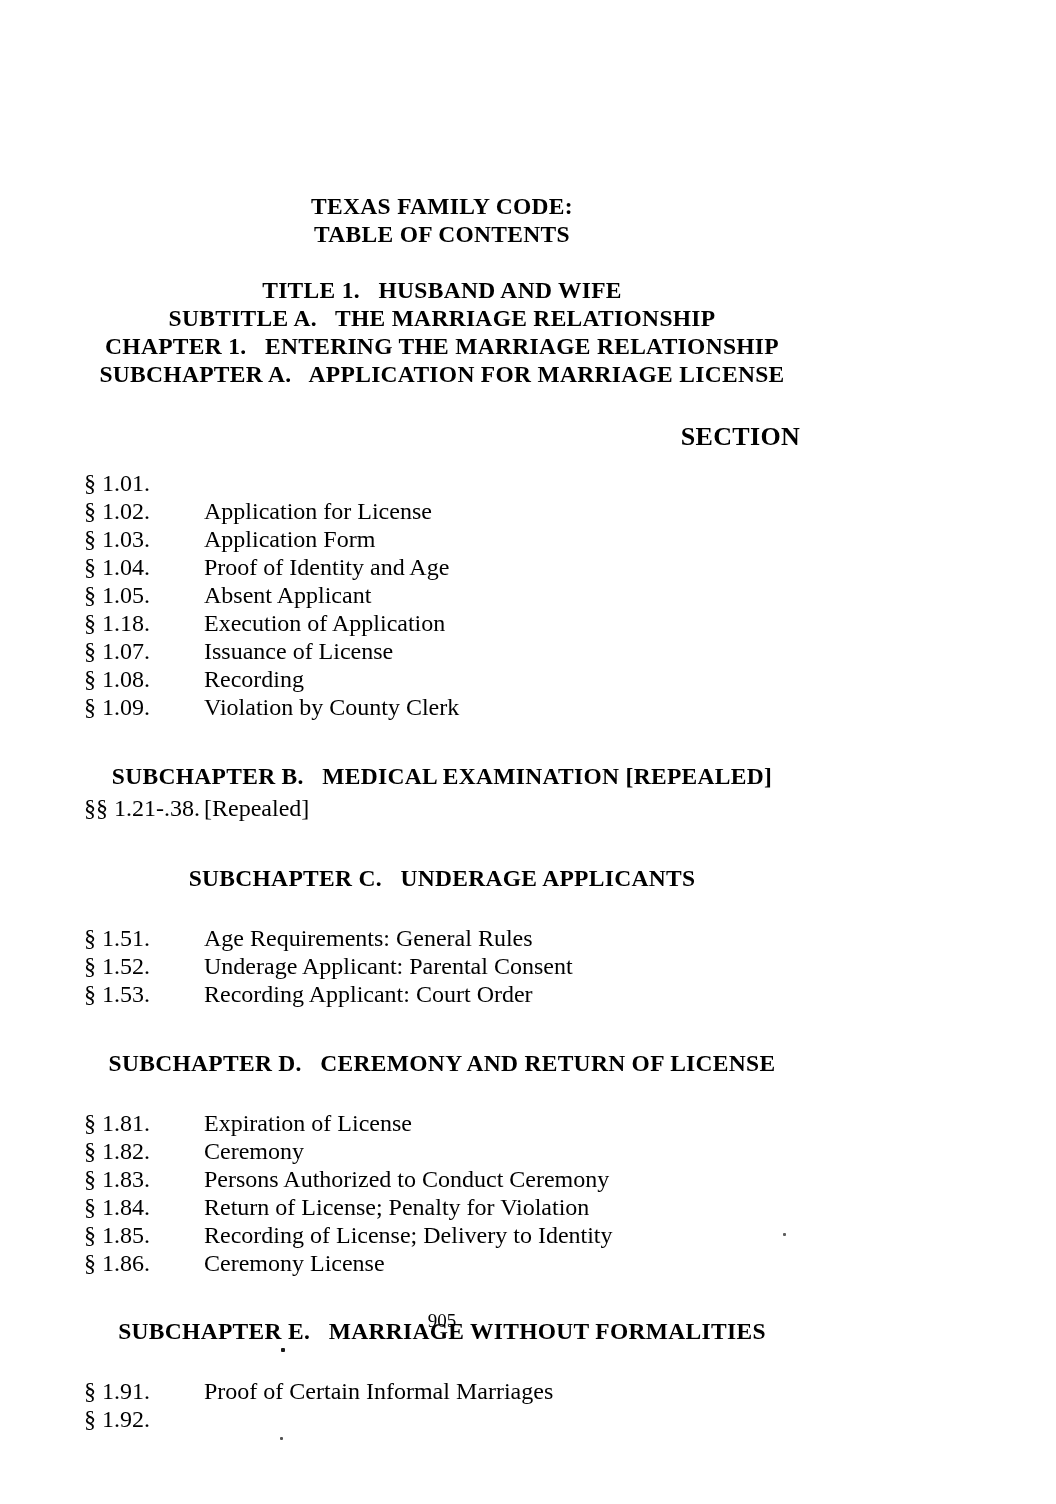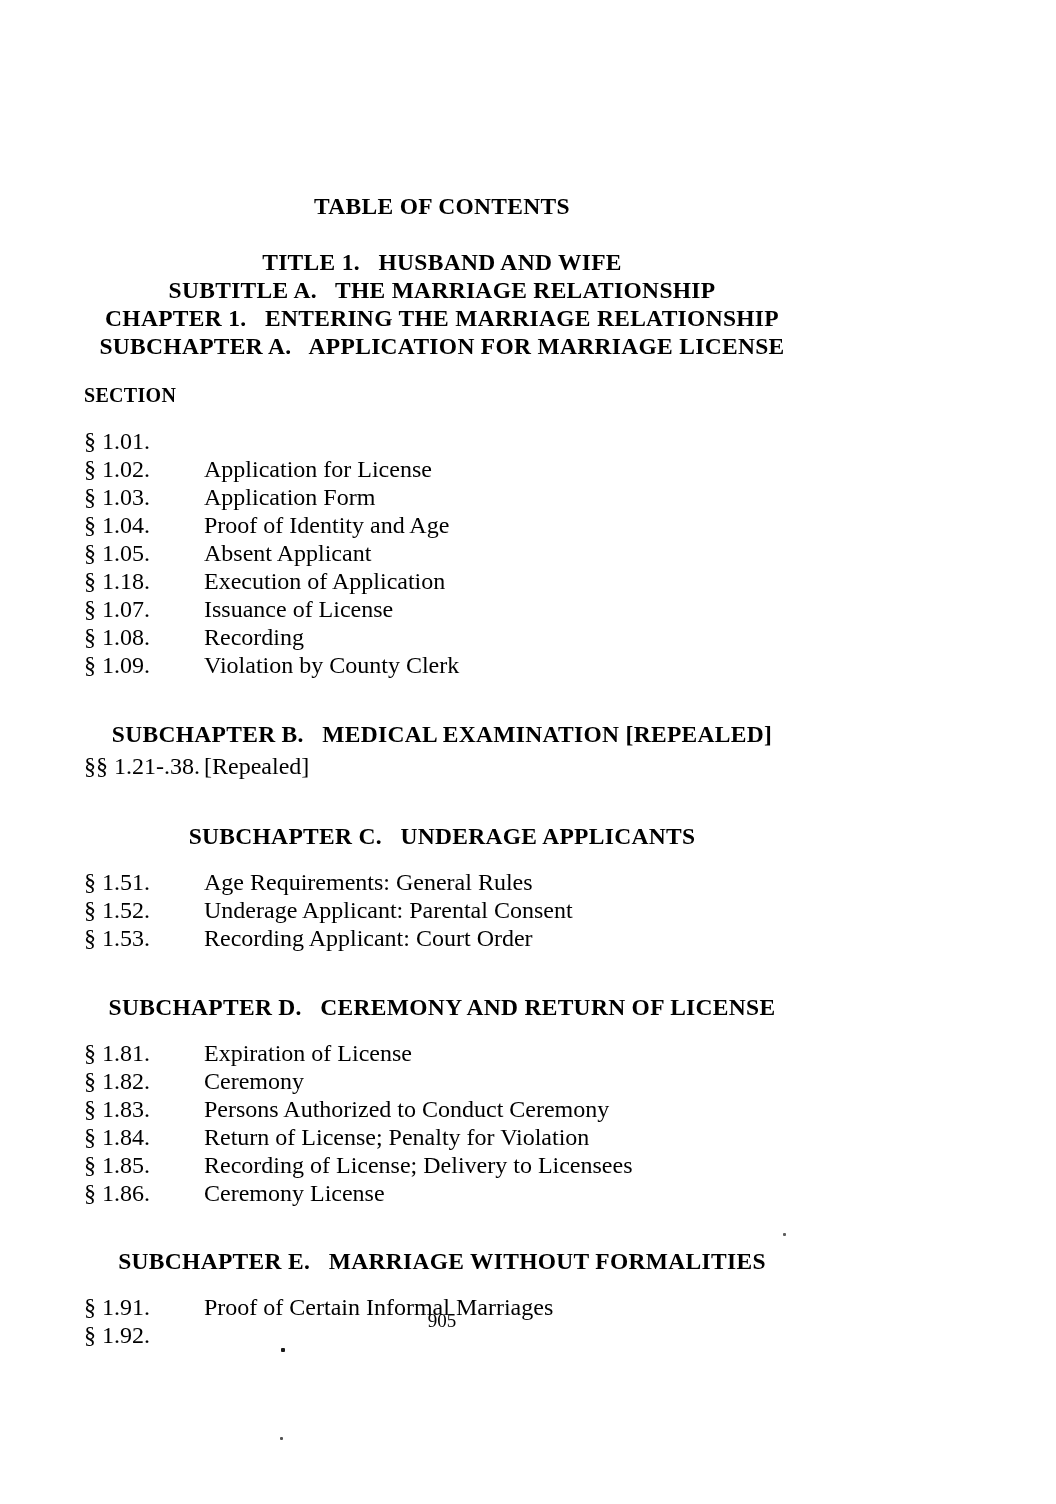--- a/index.html
+++ b/index.html
@@ -42,25 +42,25 @@
     font-size: 23.5px;
     line-height: 28px;
     letter-spacing: 0.3px;
     white-space: pre;
   }
 
   .gap-title { height: 28px; }
 
   .section-label {
     font-weight: bold;
-    font-size: 20px;
+    font-size: 26px;
     line-height: 28px;
     letter-spacing: 0.3px;
-    margin-top: 21px;
-    text-align: left;
+    margin-top: 35px;
+    text-align: right;
   }
 
   .list {
     margin-top: 18px;
   }
   .entry {
     display: flex;
     font-size: 24px;
     line-height: 28px;
     white-space: pre;
@@ -81,21 +81,21 @@
     text-align: center;
     white-space: pre;
   }
 
   .sp-b   { margin-top: 41px; }
   .sp-rep { margin-top: 4px; }
   .sp-c   { margin-top: 42px; }
   .sp-d   { margin-top: 41px; }
   .sp-e   { margin-top: 40px; }
 
-  .list-tight { margin-top: 18px; }
+  .list-tight { margin-top: 32px; }
 
   .pagenum {
     position: absolute;
     left: 84px;
     top: 1307px;
     width: 716px;
     text-align: center;
     font-size: 19px;
     line-height: 28px;
   }
@@ -110,20 +110,21 @@
   .speck-c { left: 783px; top: 1233px; width: 3px; height: 3px; opacity: .7; }
 </style>
 </head>
 <body>
 
 <div class="page">
 
   <div class="textblock">
 
     <div class="hgroup">
+      <div class="hline">TEXAS FAMILY CODE:</div>
       <div class="hline">TABLE OF CONTENTS</div>
     </div>
 
     <div class="gap-title"></div>
 
     <div class="hgroup">
       <div class="hline">TITLE 1.   HUSBAND AND WIFE</div>
       <div class="hline">SUBTITLE A.   THE MARRIAGE RELATIONSHIP</div>
       <div class="hline">CHAPTER 1.   ENTERING THE MARRIAGE RELATIONSHIP</div>
       <div class="hline">SUBCHAPTER A.   APPLICATION FOR MARRIAGE LICENSE</div>
@@ -209,21 +210,21 @@
       <div class="entry">
         <span class="num">§ 1.83.</span>
         <span class="ttl">Persons Authorized to Conduct Ceremony</span>
       </div>
       <div class="entry">
         <span class="num">§ 1.84.</span>
         <span class="ttl">Return of License; Penalty for Violation</span>
       </div>
       <div class="entry">
         <span class="num">§ 1.85.</span>
-        <span class="ttl">Recording of License; Delivery to Licensees</span>
+        <span class="ttl">Recording of License; Delivery to Identity</span>
       </div>
       <div class="entry">
         <span class="num">§ 1.86.</span>
         <span class="ttl">Ceremony License</span>
       </div>
     </div>
 
     <div class="sub-head sp-e">SUBCHAPTER E.   MARRIAGE WITHOUT FORMALITIES</div>
 
     <div class="list-tight">

